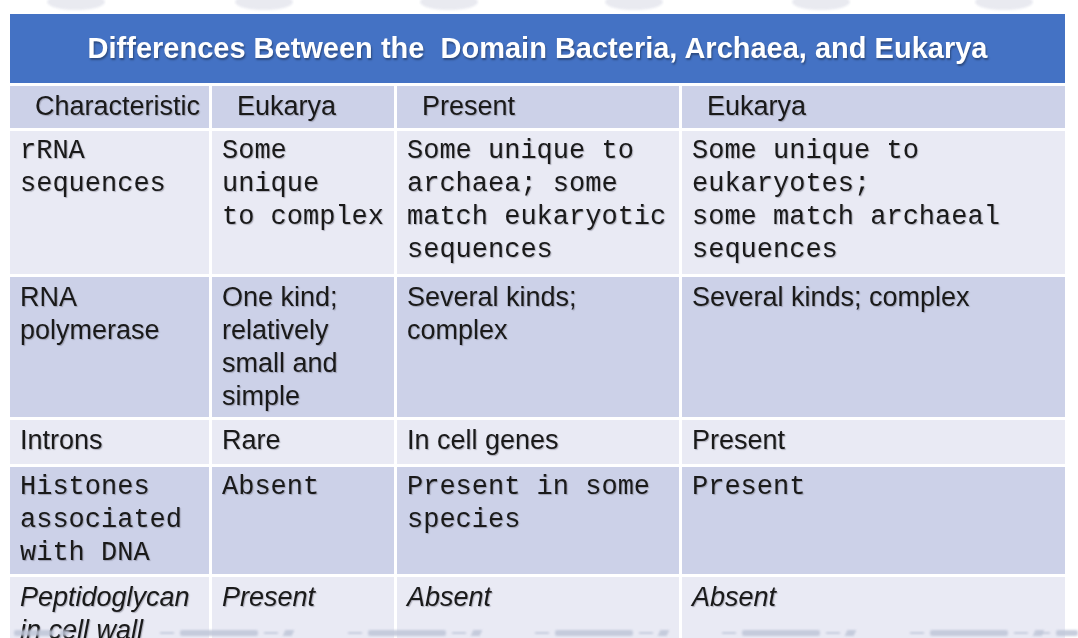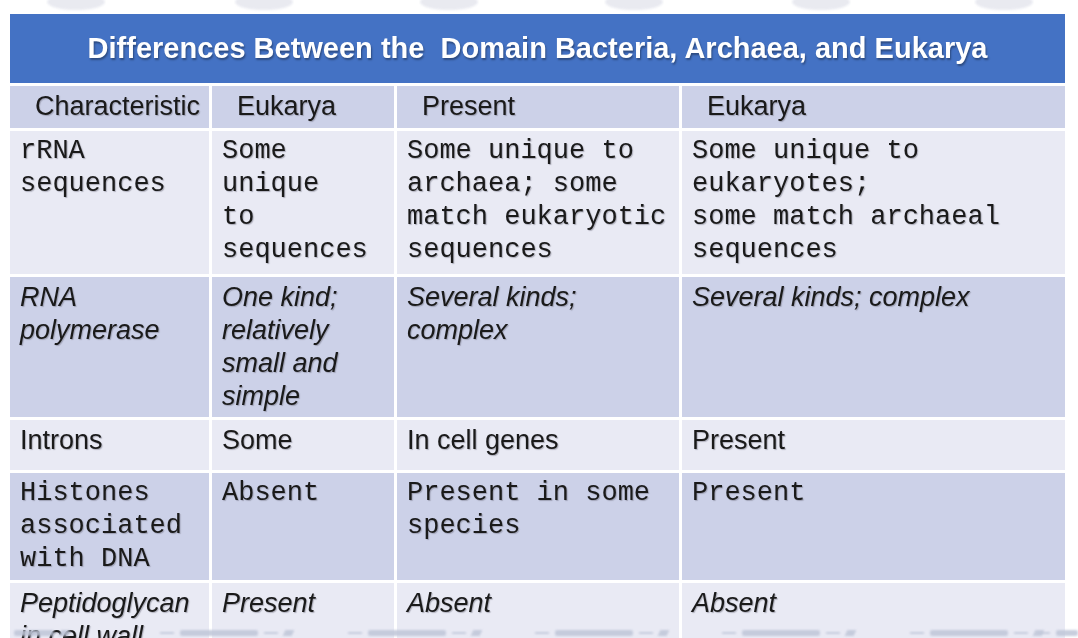--- a/index.html
+++ b/index.html
@@ -77,22 +77,22 @@
     vertical-align:middle;
     height:43px;
     padding:18px 4px;
     white-space:pre-wrap;
     text-shadow:1px 2px 2px rgba(0,0,0,.35);
   }
   tr.header-row th{background:var(--header-row);height:42px;padding-left:25px;}
   tr.shade-light td{background:var(--row-light);}
   tr.shade-dark td{background:var(--row-dark);}
   tr.row-1 td{height:143px;font-family:Liberation Mono, monospace;}
-  tr.row-2 td{height:140px;font-style:italic;}
-  tr.row-3 td{height:50px;}
+  tr.row-2 td{height:140px;}
+  tr.row-3 td{height:44px;}
   tr.row-4 td{height:104px;font-family:Liberation Mono, monospace;}
   tr.row-5 td{height:74px;font-style:italic;}
 </style>
 </head>
 <body>
 
 <div class="slide">
 
   <div>
     <span class="wm-blob" style="left:47px"></span>
@@ -117,21 +117,21 @@
     <tr class="header-row">
       <th>Characteristic</th>
       <th>Eukarya</th>
       <th>Present</th>
       <th>Eukarya</th>
     </tr>
     <tr class="row-1 shade-light">
       <td>rRNA
 sequences</td>
       <td>Some unique
-to sequences</td>
+to complex</td>
       <td>Some unique to
 archaea; some
 match eukaryotic
 sequences</td>
       <td>Some unique to eukaryotes;
 some match archaeal
 sequences</td>
     </tr>
     <tr class="row-2 shade-dark">
       <td>RNA
@@ -139,21 +139,21 @@
       <td>One kind;
 relatively
 small and
 simple</td>
       <td>Several kinds;
 complex</td>
       <td>Several kinds; complex</td>
     </tr>
     <tr class="row-3 shade-light">
       <td>Introns</td>
-      <td>Some</td>
+      <td>Rare</td>
       <td>In cell genes</td>
       <td>Present</td>
     </tr>
     <tr class="row-4 shade-dark">
       <td>Histones
 associated
 with DNA</td>
       <td>Absent</td>
       <td>Present in some
 species</td>

